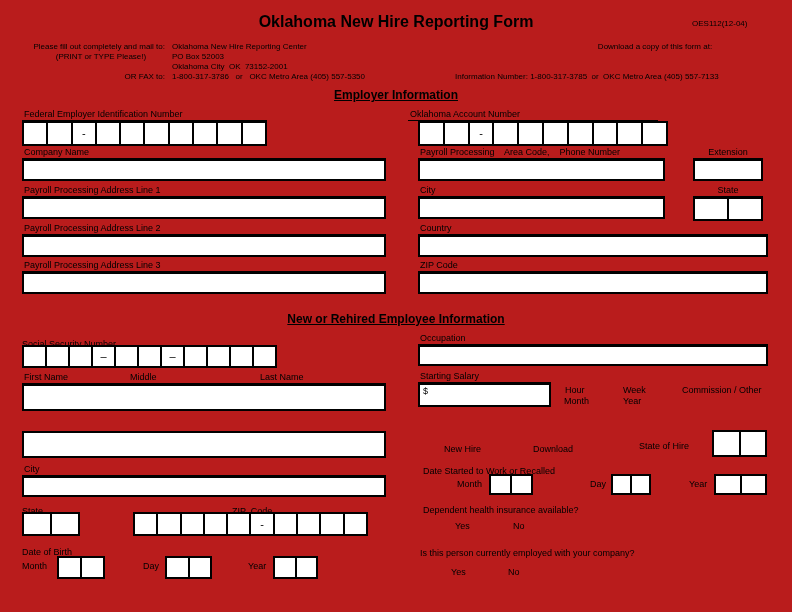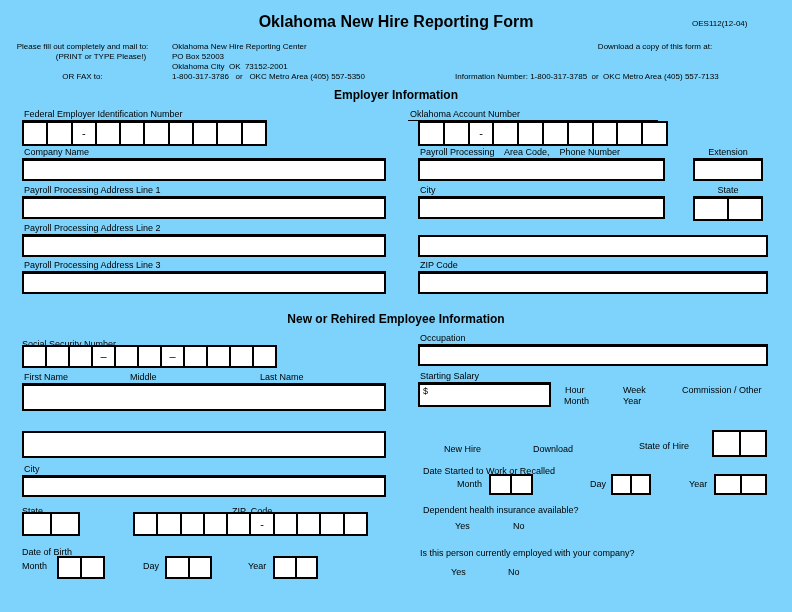--- a/index.html
+++ b/index.html
@@ -1,34 +1,34 @@
 <!DOCTYPE html>
 <html><head>
 <meta charset="utf-8">
 <style>
   *{box-sizing:border-box;margin:0;padding:0}
   body{margin:0;background:#fff}
-  .page{position:relative;width:792px;height:612px;background:#7dd3fc;color:#000;
+  .page{position:relative;width:792px;height:612px;background:#b91c1c;color:#000;
         font-family:"Liberation Sans",sans-serif;overflow:hidden}
   .abs{position:absolute}
   .t8{font-size:8px;line-height:10px;white-space:pre}
   .lbl{font-size:9px;line-height:10px;white-space:pre}
   .lblrow{position:absolute;font-size:9px;line-height:10px;white-space:pre;
           border-bottom:1px solid #000;padding:0 0 1px 2px}
   .u{border-bottom:1px solid #000;padding-bottom:1px}
   .box{position:absolute;border:2px solid #000;background:#fff}
   .comb{position:absolute;display:flex;border:2px solid #000;background:#fff}
   .comb .c{flex:1 1 0;border-right:2px solid #000;display:flex;align-items:center;
            justify-content:center;font-size:11px;line-height:11px}
   .comb .c:last-child{border-right:none}
   .title{position:absolute;left:0;right:0;top:13px;text-align:center;font-size:16px;font-weight:bold}
   .sect{position:absolute;left:0;right:0;text-align:center;font-size:12px;font-weight:bold;
-        }
+        text-decoration:underline}
   .ctr{text-align:center}
-  .rt{text-align:center}
+  .rt{text-align:right}
 </style>
 </head>
 <body>
 
 <div class="page">
 
   <div class="title">Oklahoma New Hire Reporting Form</div>
   <div class="abs t8" style="left:692px;top:19px">OES112(12-04)</div>
 
   <div class="abs t8 rt" style="left:0;top:42px;width:165px">Please fill out completely and mail to:</div>
@@ -88,20 +88,21 @@
   <div class="box" style="left:418px;top:197px;width:247px;height:22px"></div>
   <div class="lblrow ctr" style="left:693px;top:185px;width:70px;padding-left:0">State</div>
   <div class="comb" style="left:693px;top:197px;width:70px;height:24px">
       <div class="c"></div>
       <div class="c"></div>
     </div>
 
   <div class="lblrow" style="left:22px;top:223px;width:364px">Payroll Processing Address Line 2</div>
   <div class="box" style="left:22px;top:235px;width:364px;height:22px"></div>
 
+  <div class="lblrow" style="left:418px;top:223px;width:350px">Country</div>
   <div class="box" style="left:418px;top:235px;width:350px;height:22px"></div>
 
   <div class="lblrow" style="left:22px;top:260px;width:364px">Payroll Processing Address Line 3</div>
   <div class="box" style="left:22px;top:272px;width:364px;height:22px"></div>
 
   <div class="lblrow" style="left:418px;top:260px;width:350px">ZIP Code</div>
   <div class="box" style="left:418px;top:272px;width:350px;height:22px"></div>
 
   <div class="sect" style="top:312px">New or Rehired Employee Information</div>
 

